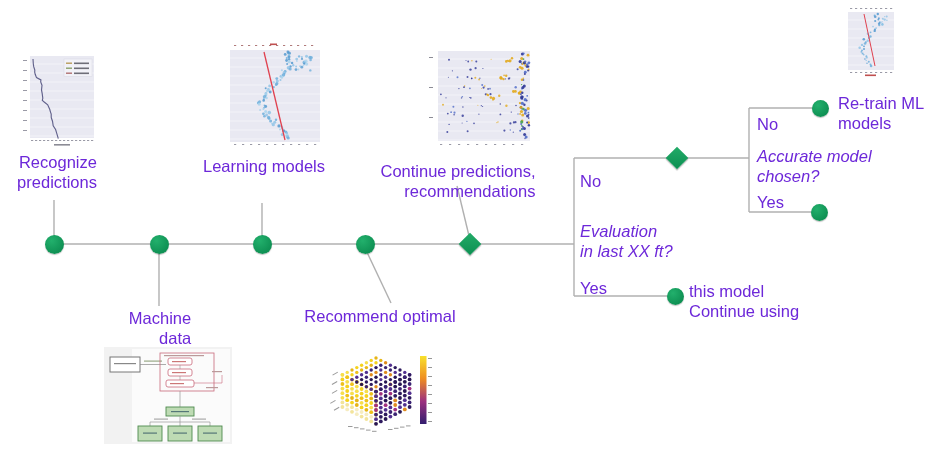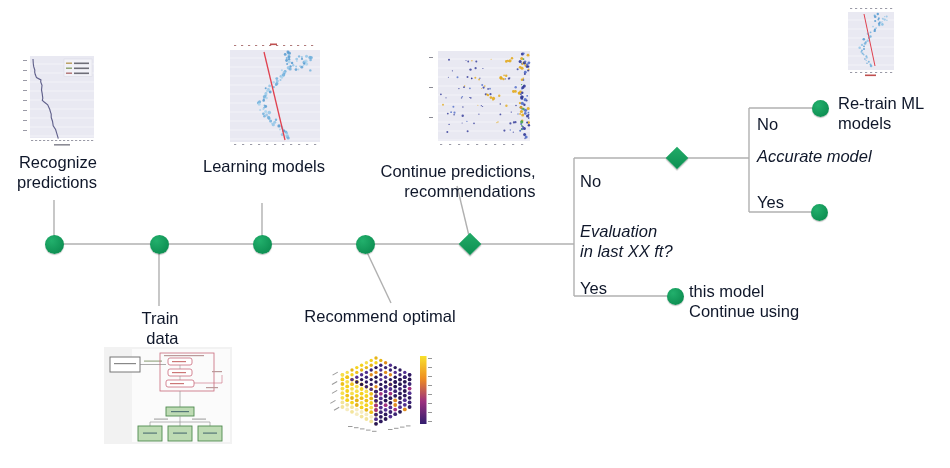--- a/index.html
+++ b/index.html
@@ -7,21 +7,21 @@
          font-family:"Liberation Sans",sans-serif;}
   .wires{position:absolute;left:0;top:0;pointer-events:none;}
   .node{position:absolute;border-radius:50%;
         background:radial-gradient(circle at 35% 30%, #22b06c, #0f9154 70%);
         box-shadow:0 1px 1px rgba(0,0,0,.25);}
   .node.big{width:19px;height:19px;}
   .node.end{width:17px;height:17px;}
   .diamond{position:absolute;width:16px;height:16px;transform:rotate(45deg);
         background:linear-gradient(135deg,#22ab68,#0d8f52);
         box-shadow:1px 1px 1px rgba(0,0,0,.25);}
-  .lbl{position:absolute;color:#0f172a;font-size:16.5px;line-height:1.22;white-space:nowrap;}
+  .lbl{position:absolute;color:#6d28d9;font-size:16.5px;line-height:1.22;white-space:nowrap;}
   .lbl span{display:block;}
   .center{text-align:right;transform:translateX(-50%);}
   .q{font-style:italic;}
   .thumb{position:absolute;}
 </style>
 </head>
 <body>
 
 <div class="stage">
 
@@ -50,21 +50,21 @@
   <div class="diamond" style="left:669px;top:150px"></div>
   <div class="node end" style="left:667px;top:288px"></div>
   <div class="node end" style="left:812px;top:100px"></div>
   <div class="node end" style="left:811px;top:204px"></div>
 
   <div class="lbl center" style="left:57px;top:152px">
     <span>Recognize</span>
     <span>predictions</span>
   </div>
   <div class="lbl center" style="left:160px;top:308px">
-    <span>Train</span>
+    <span>Machine</span>
     <span>data</span>
   </div>
   <div class="lbl center" style="left:264px;top:156px">
     <span>Learning models</span>
   </div>
   <div class="lbl center" style="left:380px;top:306px">
     <span>Recommend optimal</span>
   </div>
   <div class="lbl center" style="left:458px;top:161px">
     <span>Continue predictions,</span>
@@ -80,20 +80,21 @@
   </div>
   <div class="lbl" style="left:580px;top:278px">
     <span>Yes</span>
   </div>
 
   <div class="lbl" style="left:757px;top:114px">
     <span>No</span>
   </div>
   <div class="lbl q" style="left:757px;top:146px">
     <span>Accurate model</span>
+    <span>chosen?</span>
   </div>
   <div class="lbl" style="left:757px;top:192px">
     <span>Yes</span>
   </div>
 
   <div class="lbl" style="left:689px;top:281px">
     <span>this model</span>
     <span>Continue using</span>
   </div>
   <div class="lbl" style="left:838px;top:93px">

